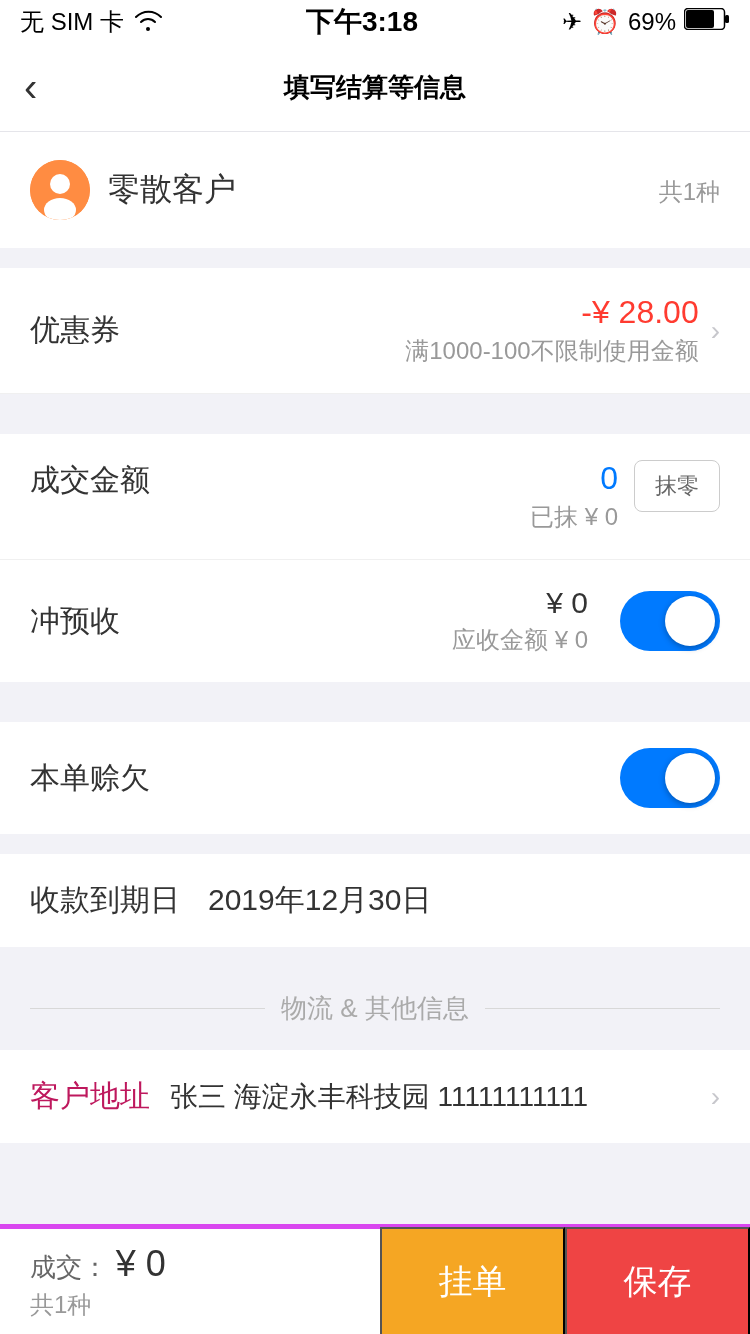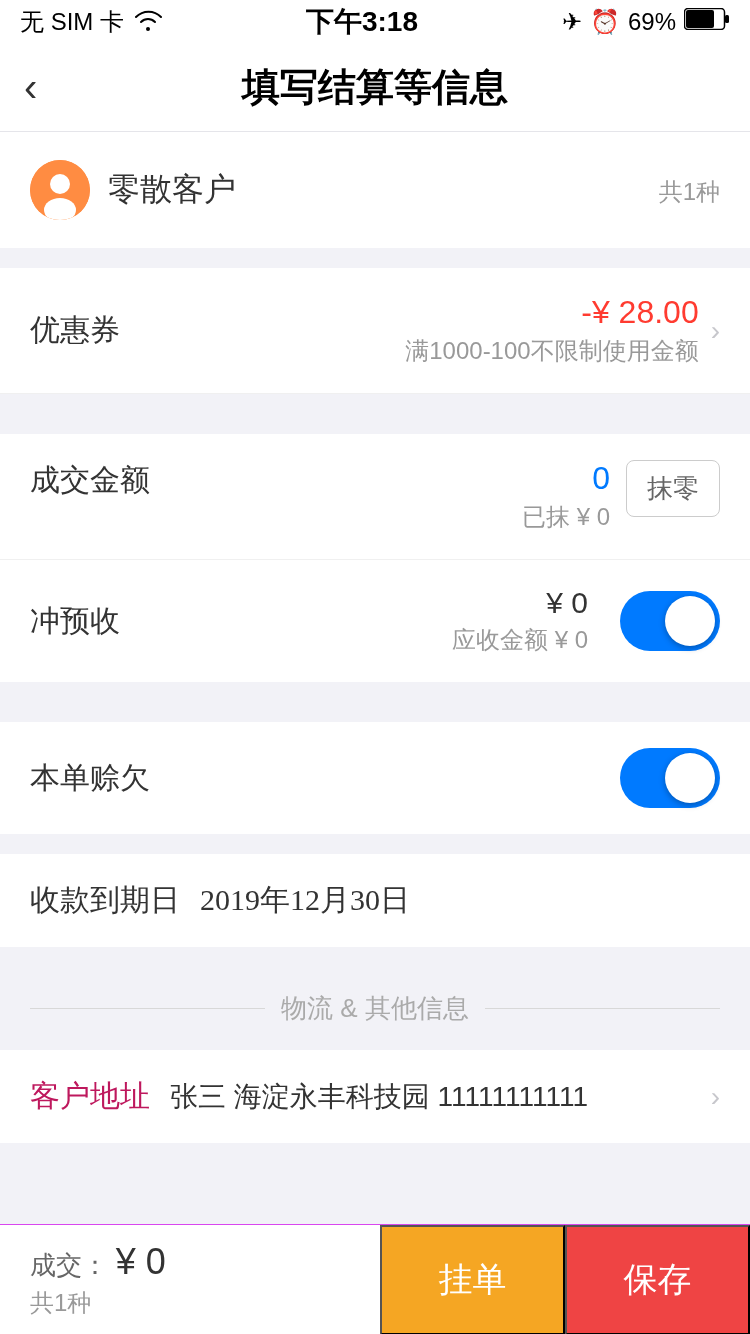--- a/index.html
+++ b/index.html
@@ -40,21 +40,21 @@
       border-bottom: 1px solid #e5e5ea;
     }
     .nav-back {
       position: absolute;
       left: 24px;
       font-size: 36px;
       color: #333;
       cursor: pointer;
     }
     .nav-title {
-      font-size: 38px;
+      font-size: 26px;
       font-weight: 600;
       color: #000;
     }
 
     
     .content {
       background: #f2f2f7;
       flex: 1;
       padding-bottom: 120px;
     }
@@ -151,21 +151,21 @@
     .chevron-right {
       color: #c7c7cc;
       font-size: 28px;
     }
 
     
     .round-off-btn {
       border: 1px solid #ccc;
       border-radius: 8px;
       padding: 10px 20px;
-      font-size: 26px;
+      font-size: 22px;
       color: #666;
       background: #fff;
       cursor: pointer;
     }
 
     
     .toggle {
       width: 100px;
       height: 60px;
       border-radius: 30px;
@@ -184,30 +184,29 @@
       background: #fff;
       box-shadow: 0 2px 6px rgba(0,0,0,0.3);
     }
 
     
     .due-date-row {
       background: #fff;
       padding: 26px 30px;
       display: flex;
       align-items: center;
-      gap: 20px;
+      gap: 28px;
     }
     .due-date-label {
       font-size: 30px;
       color: #333;
     }
     .due-date-value {
       font-size: 30px;
       color: #333;
-      font-family: Liberation Serif, serif;
     }
 
     
     .logistics-header {
       background: #f2f2f7;
       padding: 24px 30px;
       text-align: center;
       position: relative;
     }
     .logistics-title {
@@ -247,21 +246,21 @@
     
     .bottom-bar {
       position: fixed;
       bottom: 0;
       left: 0;
       width: 750px;
       height: 110px;
       background: #fff;
       display: flex;
       align-items: center;
-      border-top: 1px solid #d946ef;
+      border-top: 5px solid #d946ef;
     }
     .bottom-left {
       flex: 1;
       padding: 0 30px;
     }
     .bottom-deal-label {
       font-size: 26px;
       color: #666;
     }
     .bottom-deal-amount {

